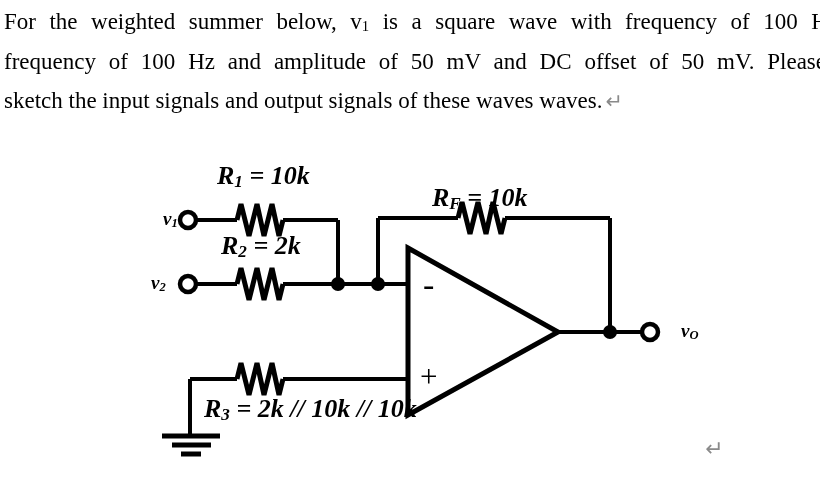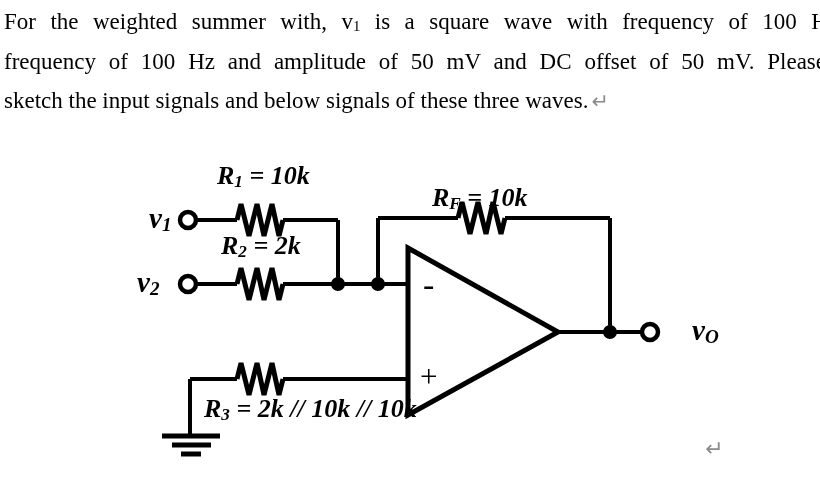--- a/index.html
+++ b/index.html
@@ -29,38 +29,38 @@
 
   
   .csvg { position:absolute; left:0; top:0; }
   .clabel {
     position:absolute;
     font-family:"Liberation Serif", serif;
     font-weight:bold; font-style:italic;
     font-size:26px; line-height:26px; white-space:pre;
   }
   .csub { font-size:0.66em; vertical-align:-0.18em; }
-  .vlabel { font-size:29px; line-height:25px; }
+  .vlabel { font-size:19px; line-height:25px;margin-left:14px; }
   .opamp-sign {
     position:absolute;
     font-family:"Liberation Serif", serif;
     font-weight:normal; font-style:normal;
   }
   .sign-minus { left:423px; top:268px; font-size:34px; line-height:34px; }
   .sign-plus  { left:420px; top:361px; font-size:31px; line-height:31px; }
 </style>
 </head>
 <body>
 
 <div class="page">
 
   <div class="textblock">
-    <div class="tline j1"><span>For the weighted summer with, v</span><span class="sb">1</span><span> is a square wave with frequency of 100 Hz</span></div>
+    <div class="tline j1"><span>For the weighted summer below, v</span><span class="sb">1</span><span> is a square wave with frequency of 100 Hz</span></div>
     <div class="tline j3"><span>frequency of 100 Hz and amplitude of 50 mV and DC offset of 50 mV. Please</span></div>
-    <div class="tline"><span>sketch the input signals and below signals of these three waves.</span><span class="pmark">↵</span></div>
+    <div class="tline"><span>sketch the input signals and output signals of these waves waves.</span><span class="pmark">↵</span></div>
   </div>
 
   <svg class="csvg" width="820" height="489" viewBox="0 0 820 489">
 
     <path d="M197 220 H237 M283 220 H338 M338 220 V284
              M197 284 H237 M283 284 H408
              M378 284 V218 M378 218 H458 M505 218 H610 M610 218 V332
              M558 332 H642
              M190 379 H237 M283 379 H408 M190 379 V434" fill="none" stroke="#000" stroke-width="4"></path>
 
@@ -91,20 +91,20 @@
   <div class="clabel" style="left:432px; top:163px;margin-top:22px;"><span>R</span><span class="csub">F</span><span> = 10k</span></div>
 
   <div class="clabel" style="left:221px; top:233px;"><span>R</span><span class="csub">2</span><span> = 2k</span></div>
 
   <div class="clabel" style="left:204px; top:396px;"><span>R</span><span class="csub">3</span><span> = 2k // 10k // 10k</span></div>
 
   <div class="clabel vlabel" style="left:149px; top:206px;"><span>v</span><span class="csub">1</span></div>
 
   <div class="clabel vlabel" style="left:137px; top:270px;"><span>v</span><span class="csub">2</span></div>
 
-  <div class="clabel vlabel" style="left:692px; top:318px;"><span>v</span><span class="csub">O</span></div>
+  <div class="clabel vlabel" style="left:667px; top:318px;"><span>v</span><span class="csub">O</span></div>
 
   <div class="opamp-sign sign-minus">-</div>
   <div class="opamp-sign sign-plus">+</div>
 
   <div class="pmark-bottom">↵</div>
 
 </div>
 
 </body></html>

